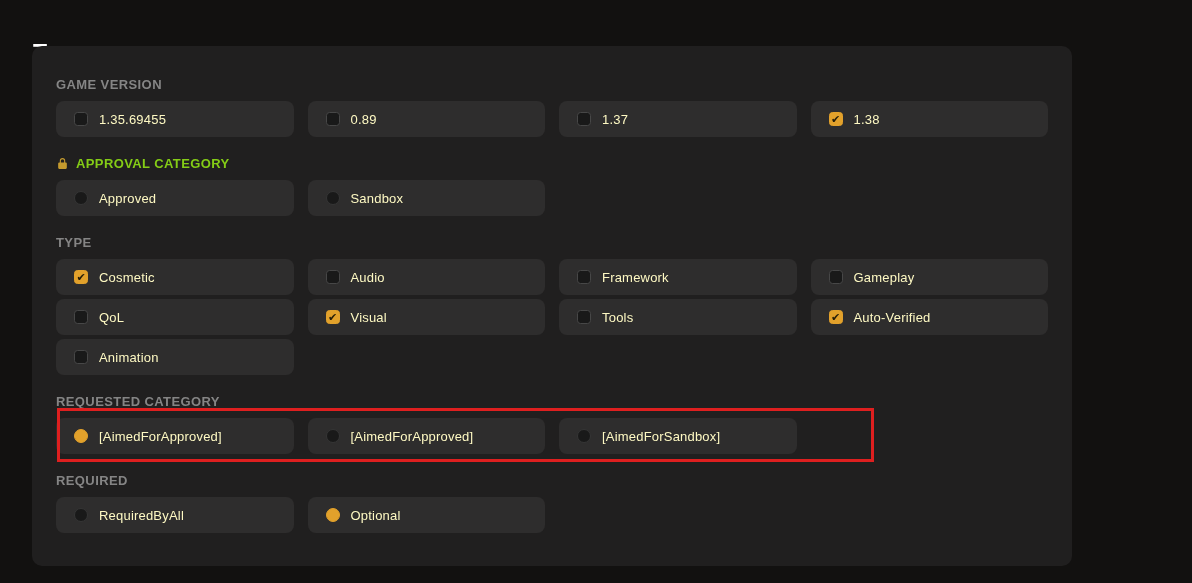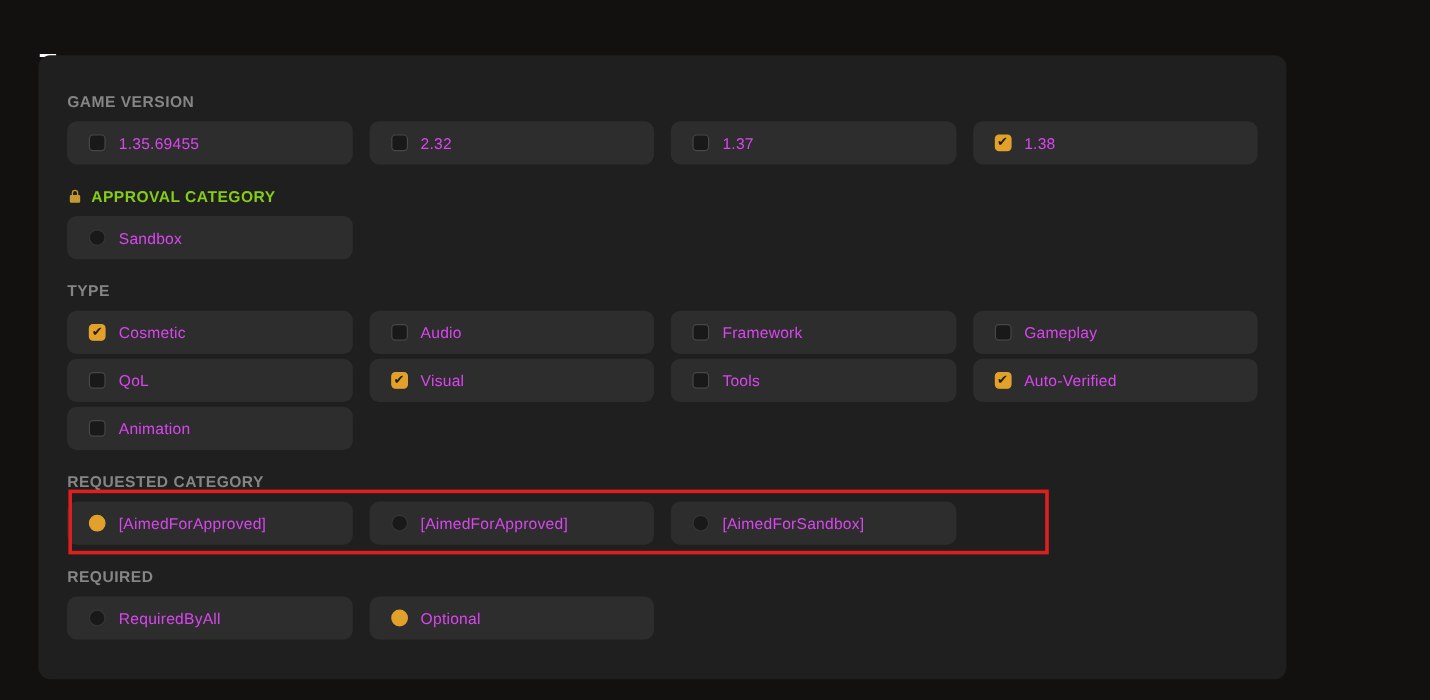--- a/index.html
+++ b/index.html
@@ -63,21 +63,21 @@
     background: #2e2d2d;
     border-radius: 8px;
     display: flex;
     align-items: center;
     padding: 0 18px;
     gap: 11px;
     cursor: pointer;
   }
   .tag-label {
     font-size: 13px;
-    color: #d946ef;
+    color: #fef9c3;
     letter-spacing: 0.2px;
     white-space: nowrap;
   }
   .box {
     width: 14px; height: 14px;
     box-sizing: border-box;
     background: #191919;
     border: 1px solid #474747;
     border-radius: 3.5px;
     flex: 0 0 auto;
@@ -126,21 +126,21 @@
       <div class="section-header">
         <span class="section-label">GAME VERSION</span>
       </div>
       <div class="grid">
         <div class="tag-item">
           <span class="box"></span>
           <span class="tag-label">1.35.69455</span>
         </div>
         <div class="tag-item">
           <span class="box"></span>
-          <span class="tag-label">2.32</span>
+          <span class="tag-label">0.89</span>
         </div>
         <div class="tag-item">
           <span class="box"></span>
           <span class="tag-label">1.37</span>
         </div>
         <div class="tag-item">
           <span class="box checked">✔</span>
           <span class="tag-label">1.38</span>
         </div>
       </div>
@@ -150,20 +150,24 @@
         <span style="display: flex;">
           <svg class="lock-icon" viewBox="0 0 24 24" fill="#c49a2e">
             <path d="M12 2a5 5 0 0 0-5 5v3H6a2 2 0 0 0-2 2v8a2 2 0 0 0 2 2h12a2 2 0 0 0 2-2v-8a2 2 0 0 0-2-2h-1V7a5 5 0 0 0-5-5zm-3 5a3 3 0 0 1 6 0v3H9V7z"></path>
           </svg>
         </span>
         <span class="section-label">APPROVAL CATEGORY</span>
       </div>
       <div class="grid">
         <div class="tag-item">
           <span class="radio"></span>
+          <span class="tag-label">Approved</span>
+        </div>
+        <div class="tag-item">
+          <span class="radio"></span>
           <span class="tag-label">Sandbox</span>
         </div>
       </div>
     </div>
     <div class="section">
       <div class="section-header">
         <span class="section-label">TYPE</span>
       </div>
       <div class="grid">
         <div class="tag-item">

